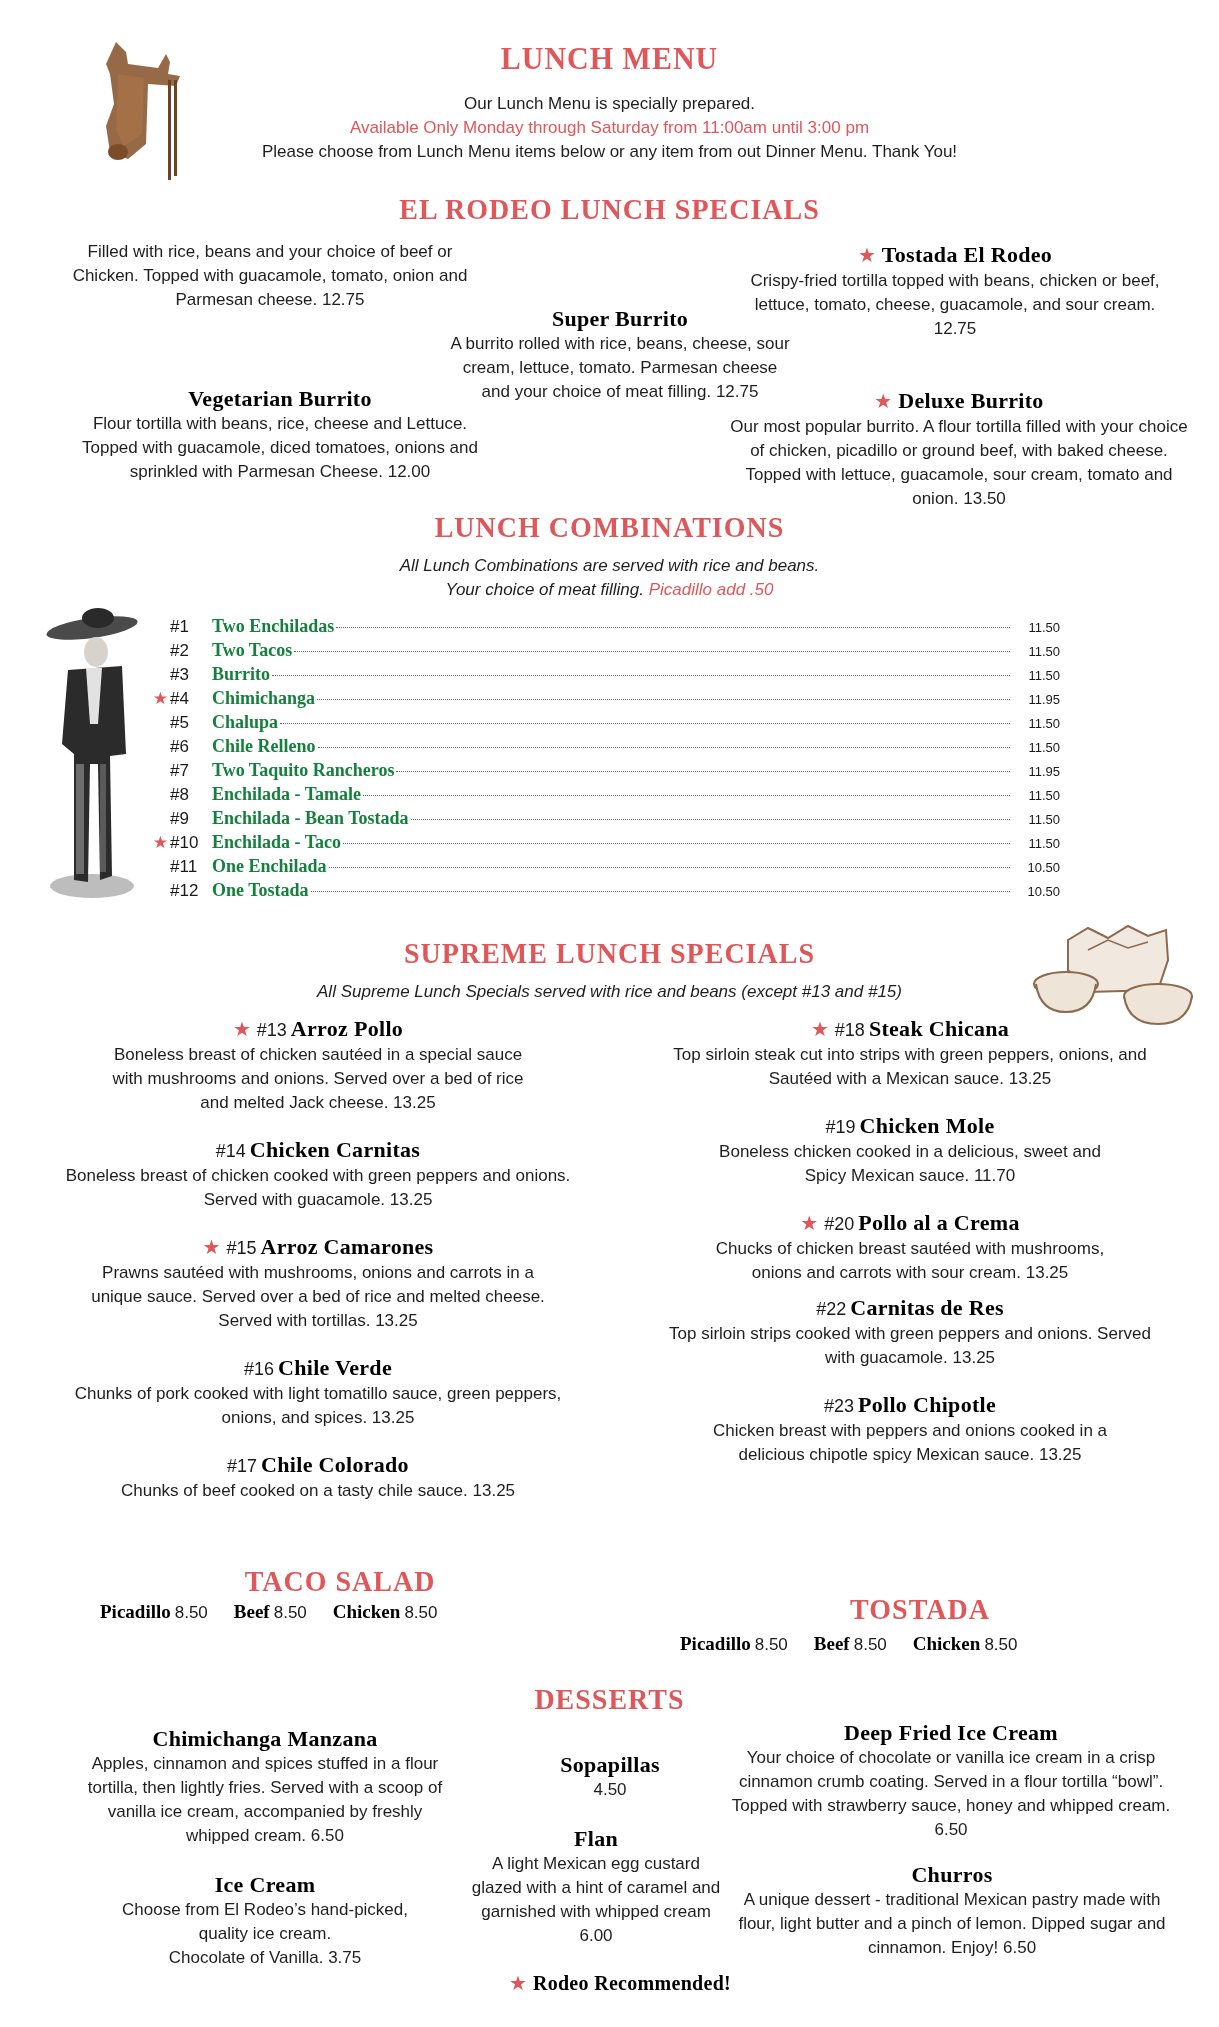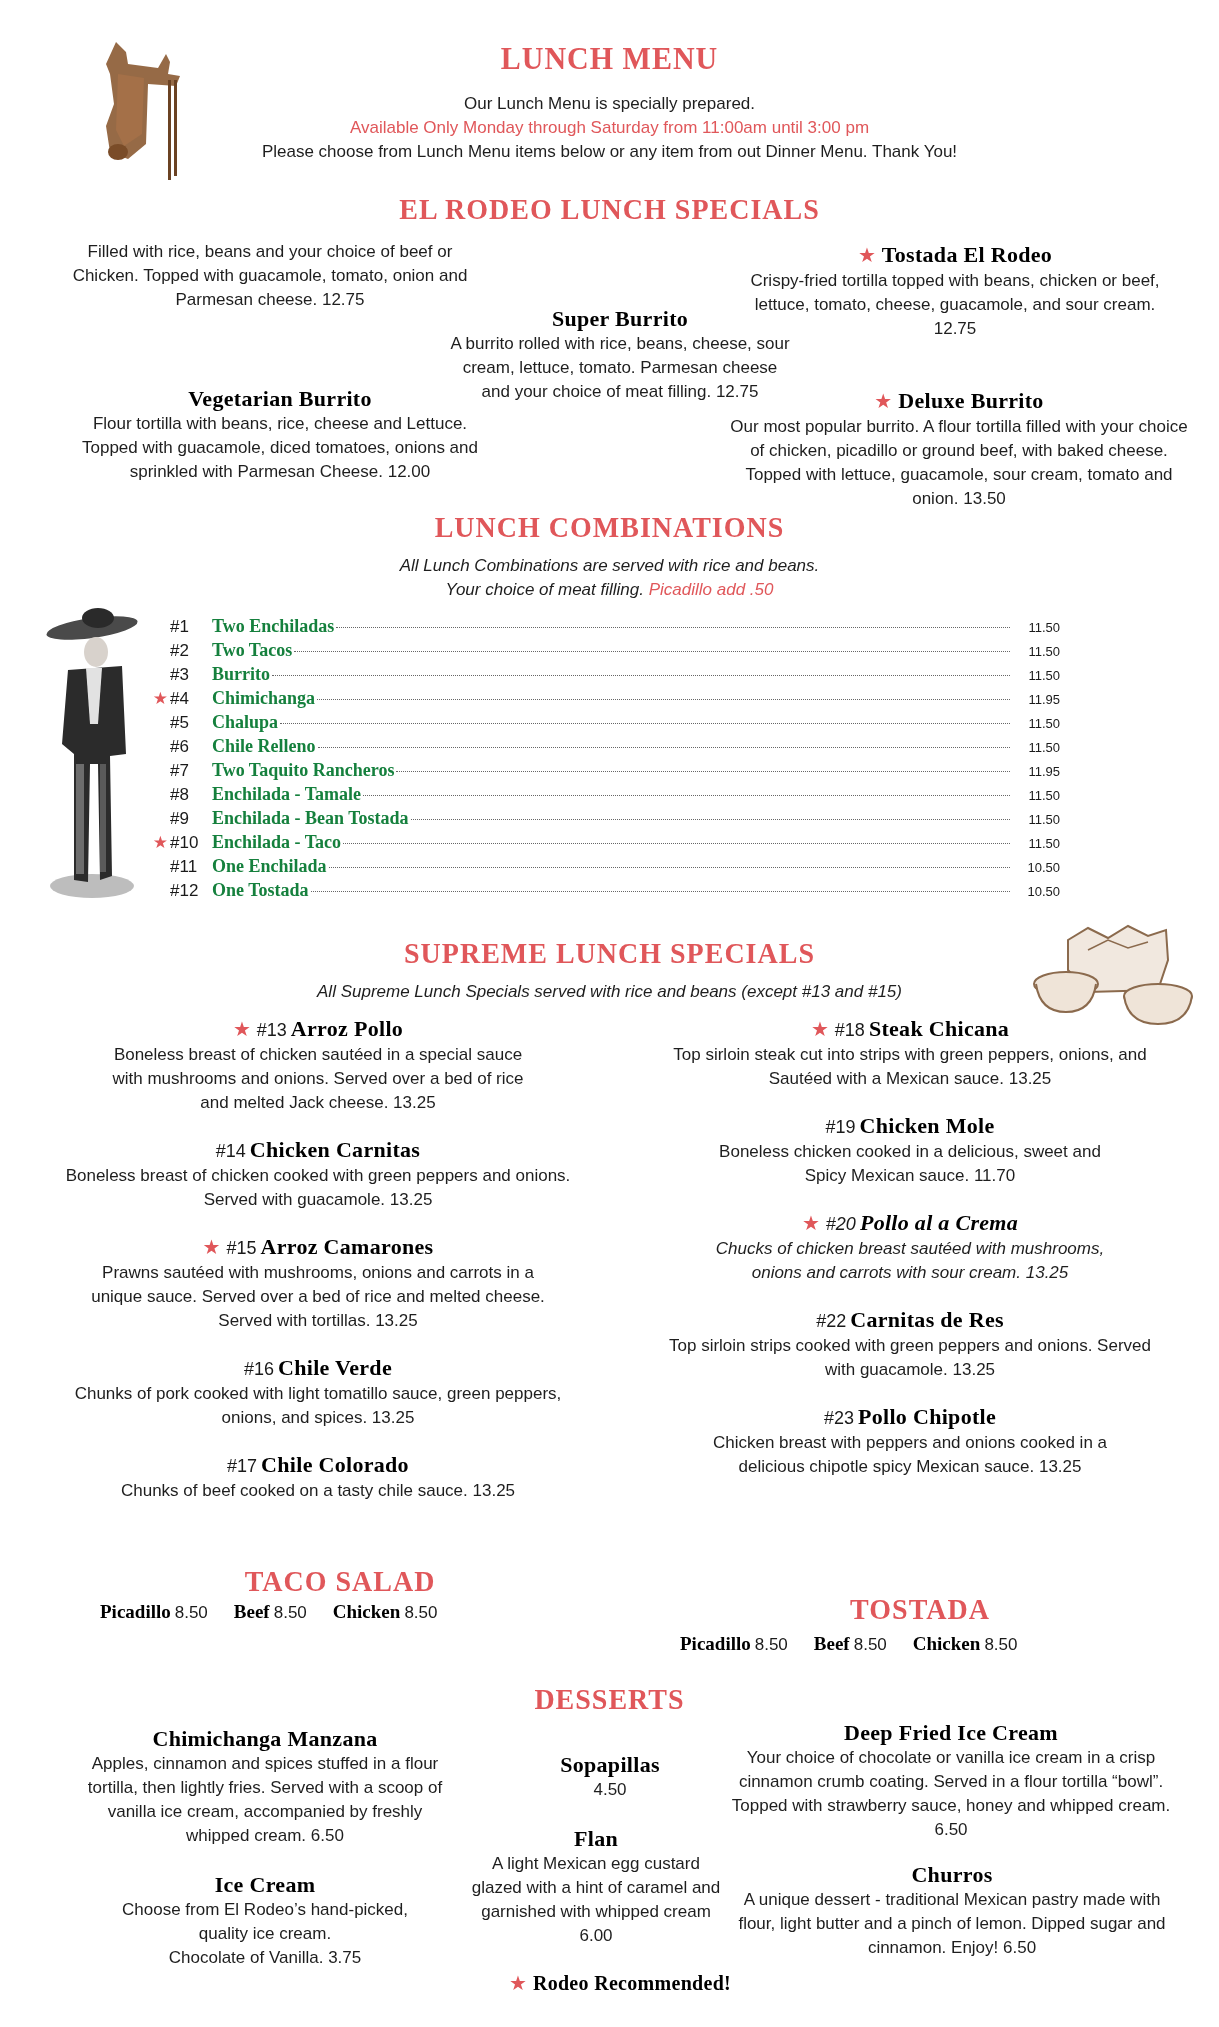--- a/index.html
+++ b/index.html
@@ -218,21 +218,21 @@
 
 <div class="abs center" style="left:640px;width:540px;top:1016px;">
   <div style="margin-bottom:22px;">
     <div><span class="star">★</span><span class="num">#18</span><span class="item-title">Steak Chicana</span></div>
     <div class="desc" style="padding:0 20px;">Top sirloin steak cut into strips with green peppers, onions, and Sautéed with a Mexican sauce. 13.25</div>
   </div>
   <div style="margin-bottom:22px;">
     <div><span class="num">#19</span><span class="item-title">Chicken Mole</span></div>
     <div class="desc" style="padding:0 60px;">Boneless chicken cooked in a delicious, sweet and Spicy Mexican sauce. 11.70</div>
   </div>
-  <div style="margin-bottom:22px;font-style:italic;">
+  <div style="margin-bottom:10px;">
     <div><span class="star">★</span><span class="num">#20</span><span class="item-title">Pollo al a Crema</span></div>
     <div class="desc" style="padding:0 60px;">Chucks of chicken breast sautéed with mushrooms, onions and carrots with sour cream. 13.25</div>
   </div>
   <div style="margin-bottom:22px;">
     <div><span class="num">#22</span><span class="item-title">Carnitas de Res</span></div>
     <div class="desc" style="padding:0 20px;">Top sirloin strips cooked with green peppers and onions. Served with guacamole. 13.25</div>
   </div>
   <div>
     <div><span class="num">#23</span><span class="item-title">Pollo Chipotle</span></div>
     <div class="desc" style="padding:0 60px;">Chicken breast with peppers and onions cooked in a delicious chipotle spicy Mexican sauce. 13.25</div>

